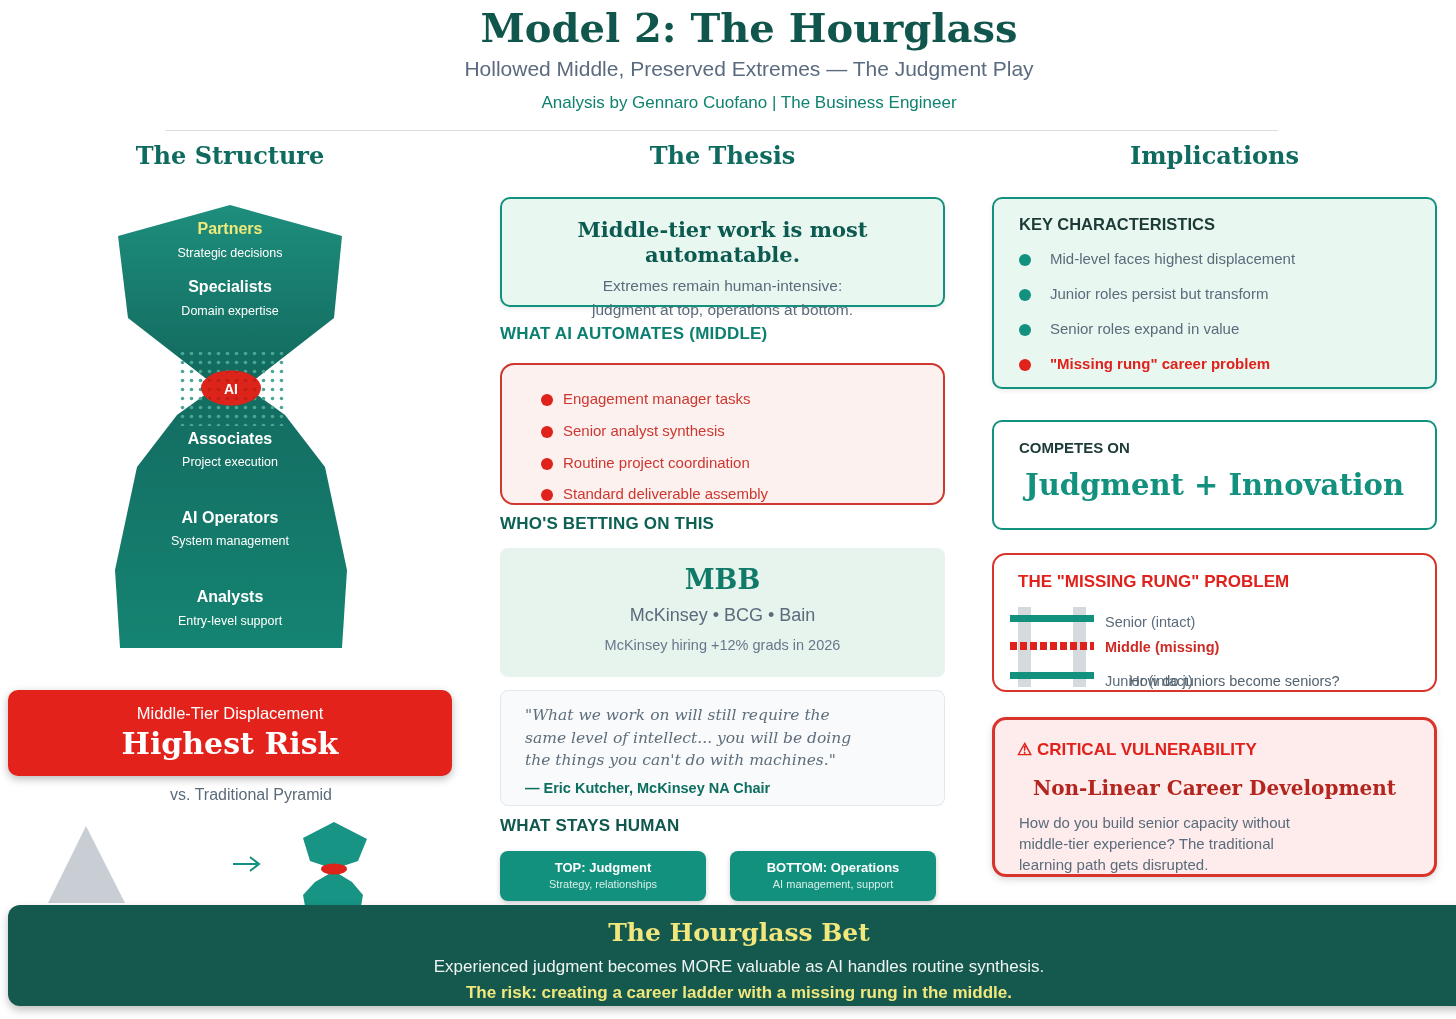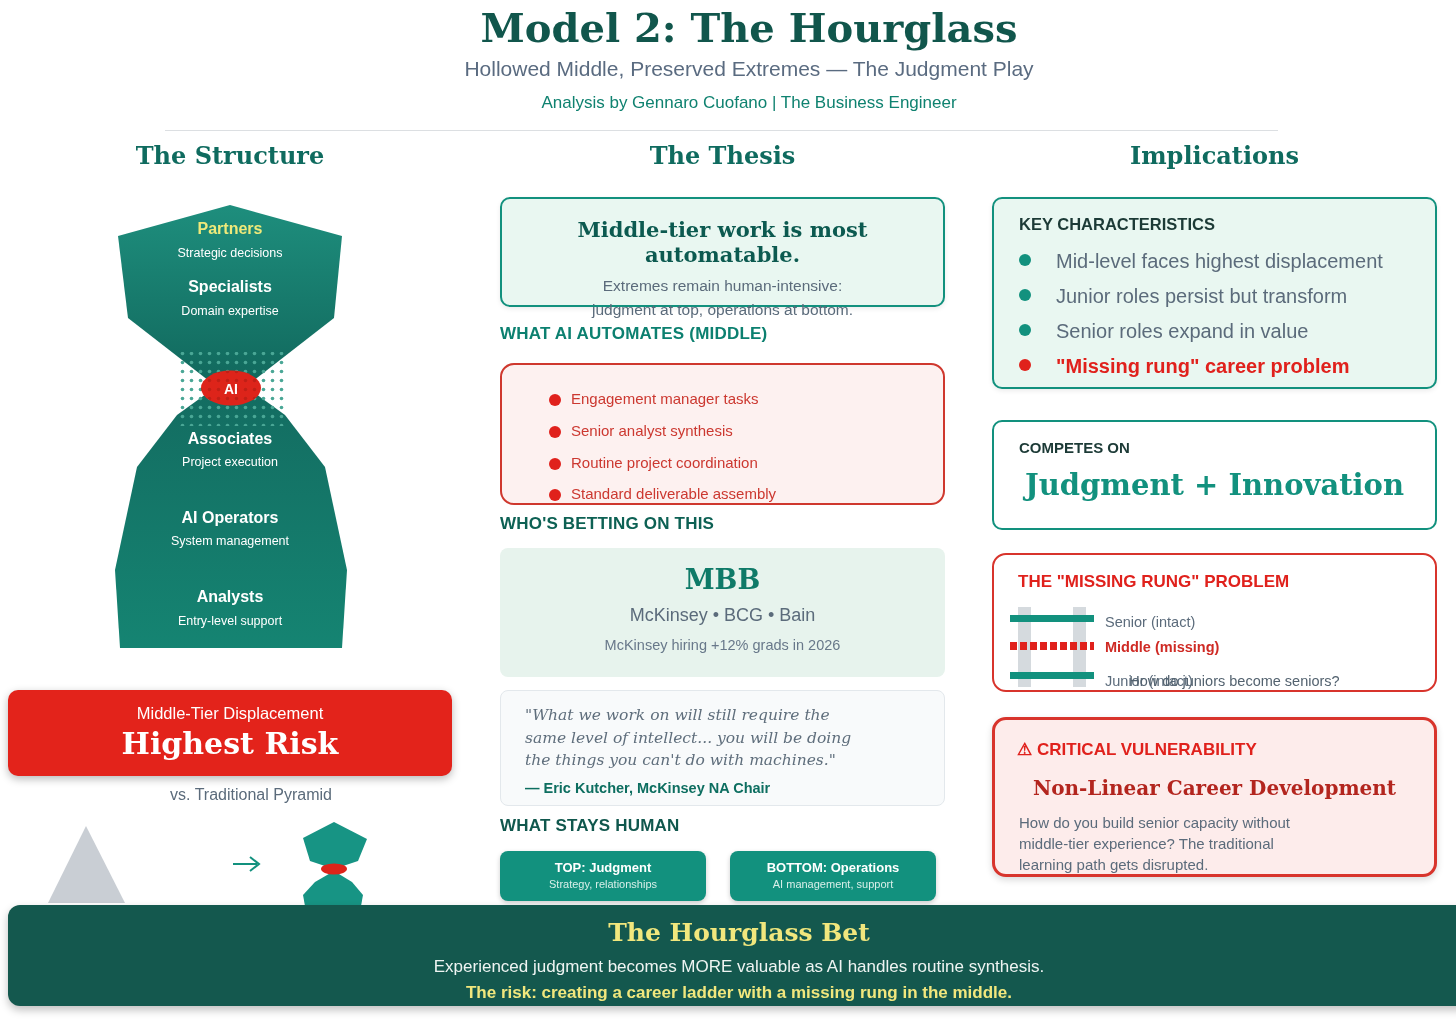--- a/index.html
+++ b/index.html
@@ -31,21 +31,21 @@
               border:2px solid #12917e;border-radius:10px;text-align:center;
               box-shadow:0 2px 5px rgba(0,0,0,.08);}
   .thesis-title{margin-top:18px;font-size:21px;font-weight:bold;color:#0c5a50;}
   .thesis-body{margin-top:7px;font-size:15.5px;color:#5b6b7b;line-height:24px;}
   .mid-heading{left:500px;width:445px;font-size:17px;font-weight:bold;letter-spacing:.2px;}
   .h-automates{top:324px;color:#0c8070;}
   .h-betting{top:514px;color:#0d6154;}
   .h-human{top:816px;color:#10574d;}
   .auto-box{left:500px;top:363px;width:441px;height:138px;background:#fdf1f0;
             border:2px solid #cf382e;border-radius:14px;}
-  .auto-row{position:absolute;left:16px;width:100%;height:20px;}
+  .auto-row{position:absolute;left:8px;width:100%;height:20px;}
   .bullet{position:absolute;left:31px;top:4px;width:12px;height:12px;border-radius:50%;}
   .bullet.red{background:#e0211c;}
   .bullet.teal{background:#12917e;}
   .auto-text{position:absolute;left:53px;top:0;font-size:15px;color:#cc3830;}
   .mbb-box{left:500px;top:548px;width:445px;height:129px;background:#e7f3ed;border-radius:8px;text-align:center;}
   .mbb-title{margin-top:16px;font-size:27px;font-weight:bold;color:#0f7a68;}
   .mbb-firms{margin-top:10px;font-size:18px;color:#5b6b7b;}
   .mbb-stat{margin-top:11px;font-size:14.5px;color:#68788a;}
   .quote-box{left:500px;top:690px;width:443px;height:114px;background:#f8fafb;
              border:1px solid #e3e8ec;border-radius:8px;}
@@ -55,21 +55,21 @@
   .human-box{top:851px;width:206px;height:50px;background:#12917e;border-radius:8px;text-align:center;
              color:#fff;box-shadow:0 2px 5px rgba(0,0,0,.2);}
   .human-title{margin-top:9px;font-size:13px;font-weight:bold;}
   .human-desc{margin-top:3px;font-size:11px;color:#d9efe9;}
 
   
   .keychar-box{left:992px;top:197px;width:441px;height:188px;background:#e9f7f1;
                border:2px solid #12917e;border-radius:10px;box-shadow:0 2px 5px rgba(0,0,0,.08);}
   .keychar-heading{position:absolute;left:25px;top:16px;font-size:16.5px;font-weight:bold;color:#1c3a36;}
   .kc-row{position:absolute;left:0;width:100%;height:20px;}
-  .kc-text{position:absolute;left:62px;top:0;font-size:20px;color:#5b6b7b;text-align:center;}
+  .kc-text{position:absolute;left:56px;top:0;font-size:15px;color:#5b6b7b;text-align:center;}
   .kc-text.red{color:#e0211c;font-weight:bold;}
   .competes-box{left:992px;top:420px;width:441px;height:106px;background:#fff;
                 border:2px solid #12917e;border-radius:10px;}
   .competes-label{position:absolute;left:25px;top:17px;font-size:15px;font-weight:bold;color:#1c3a36;}
   .competes-value{position:absolute;left:0;width:100%;top:46px;text-align:center;
                   font-size:29px;font-weight:bold;color:#12917e;}
   .rung-box{left:992px;top:553px;width:441px;height:135px;background:#fff;
             border:2px solid #d8342c;border-radius:14px;}
   .rung-heading{position:absolute;left:24px;top:17px;font-size:17px;font-weight:bold;color:#e0211c;}
   .rail{position:absolute;width:13px;height:80px;top:52px;background:#d5dade;}

